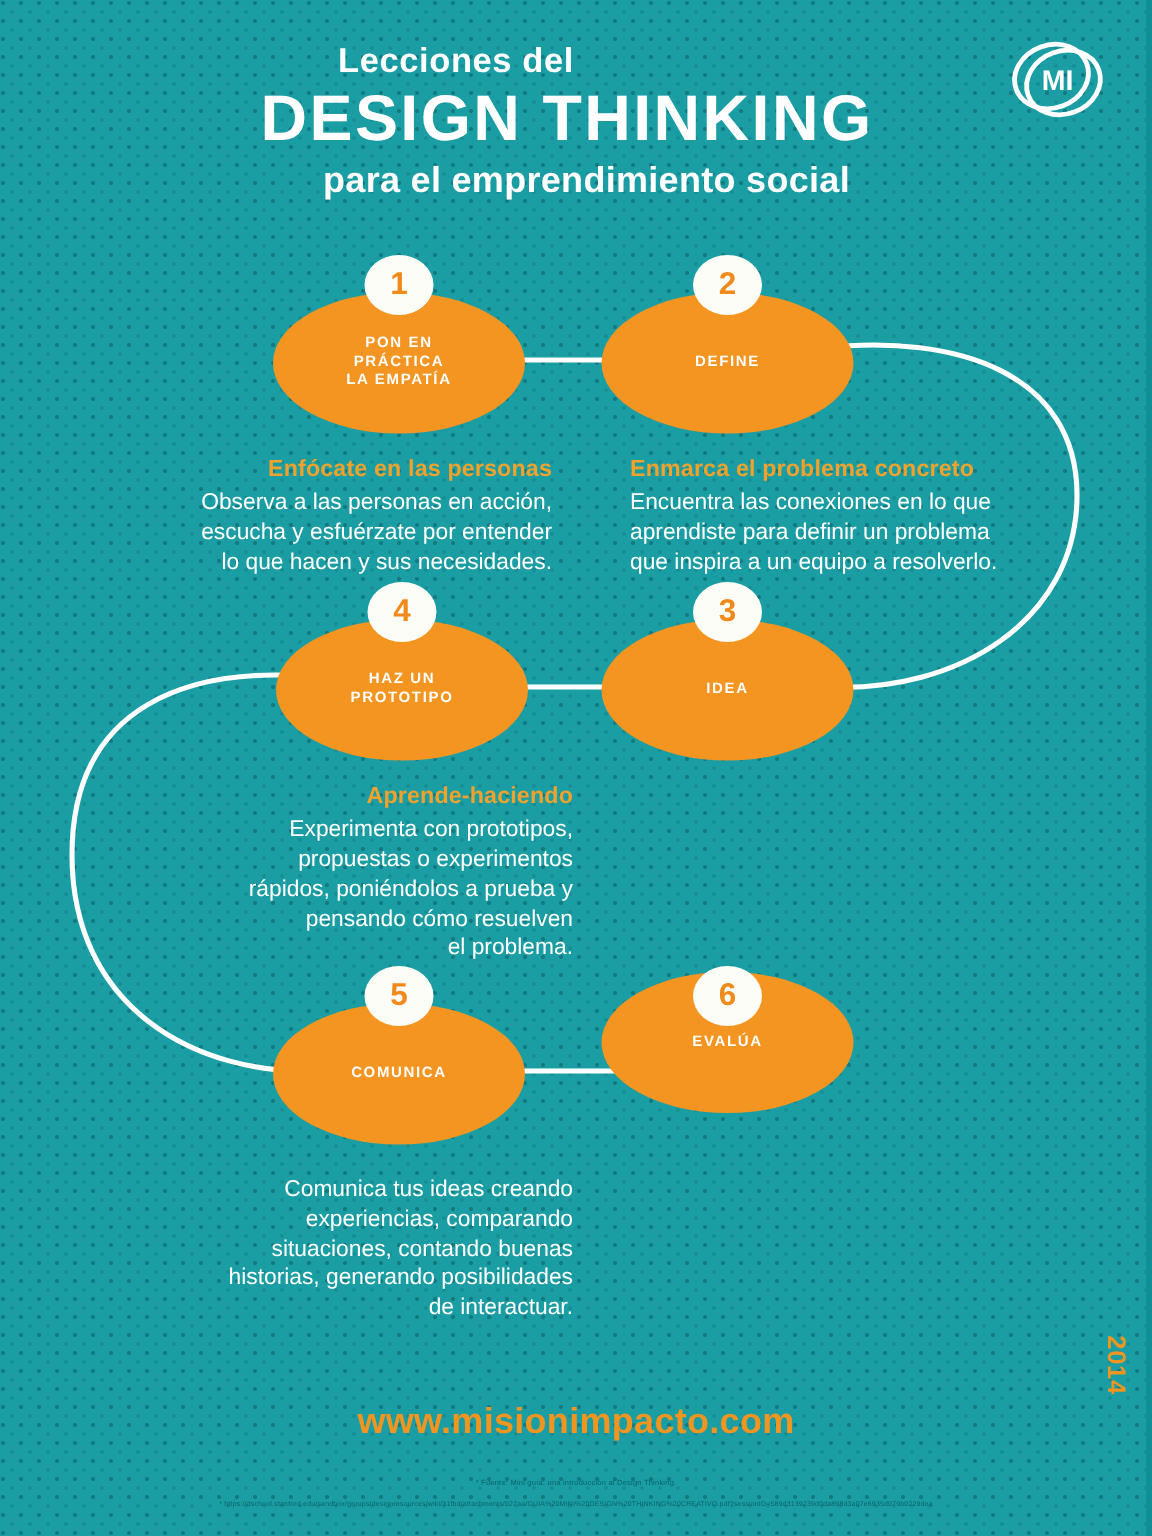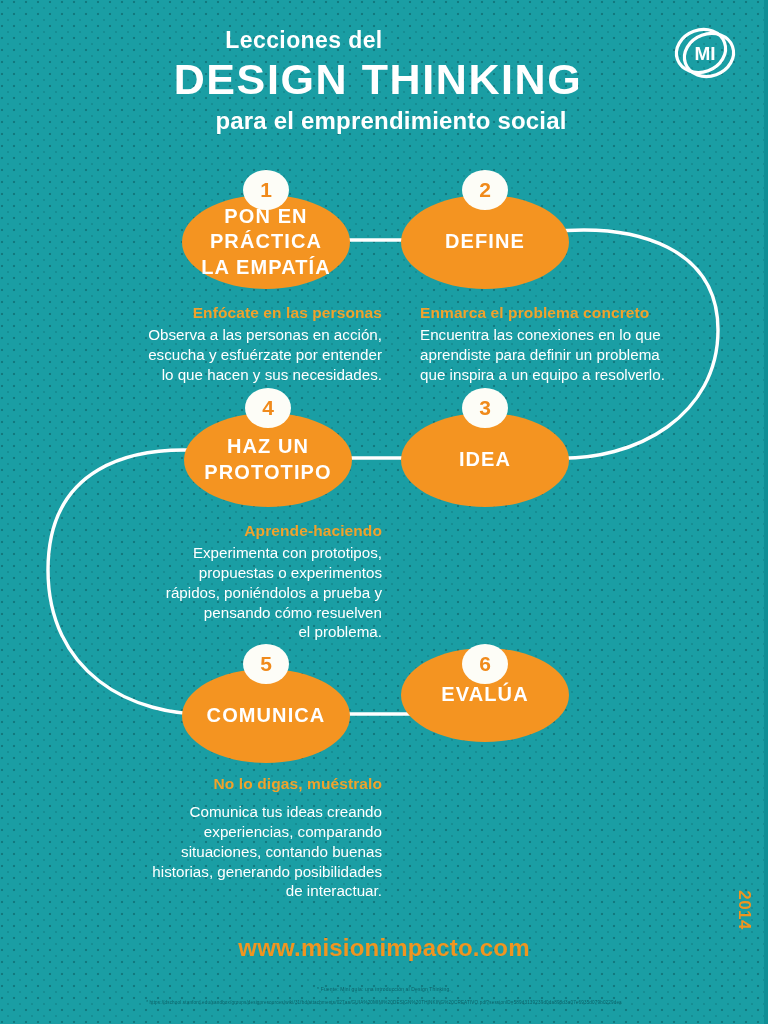--- a/index.html
+++ b/index.html
@@ -78,21 +78,21 @@
     height: 94px;
     border-radius: 50%;
     background: #f49421;
     display: flex;
     align-items: center;
     justify-content: center;
     text-align: center;
   }
   .bubble .b-label {
     color: #ffffff;
-    font-size: 20px;
+    font-size: 10px;
     font-weight: bold;
     letter-spacing: 1.1px;
     line-height: 1.28;
     white-space: pre-line;
     padding: 0 6px;
   }
   .badge {
     position: absolute;
     width: 46px;
     height: 40px;
@@ -203,21 +203,21 @@
   </svg>
 
   <div class="badge" style="left:243px; top:170px;">
     <span>1</span>
   </div>
   <div class="bubble" style="left:182px; top:195px;">
     <div class="b-label">PON EN
 PRÁCTICA
 LA EMPATÍA</div>
   </div>
-  <div class="tblock align-right" style="left:62px; top:303px; width:320px;">
+  <div class="tblock align-right" style="left:48px; top:303px; width:320px;">
     <div class="t-head">Enfócate en las personas</div>
     <div class="t-body">Observa a las personas en acción,
 escucha y esfuérzate por entender
 lo que hacen y sus necesidades.</div>
   </div>
 
   <div class="badge" style="left:462px; top:170px;">
     <span>2</span>
   </div>
   <div class="bubble" style="left:401px; top:195px;">
@@ -253,21 +253,20 @@
     <div class="b-label">IDEA</div>
   </div>
 
   <div class="badge" style="left:243px; top:644px;">
     <span>5</span>
   </div>
   <div class="bubble" style="left:182px; top:669px;">
     <div class="b-label">COMUNICA</div>
   </div>
   <div class="tblock align-right" style="left:62px; top:774px; width:320px;">
-    <div class="t-head">No lo digas, muéstralo</div>
     <div class="t-body" style="margin-top:9px;">Comunica tus ideas creando
 experiencias, comparando
 situaciones, contando buenas
 historias, generando posibilidades
 de interactuar.</div>
   </div>
 
   <div class="badge" style="left:462px; top:644px;">
     <span>6</span>
   </div>

